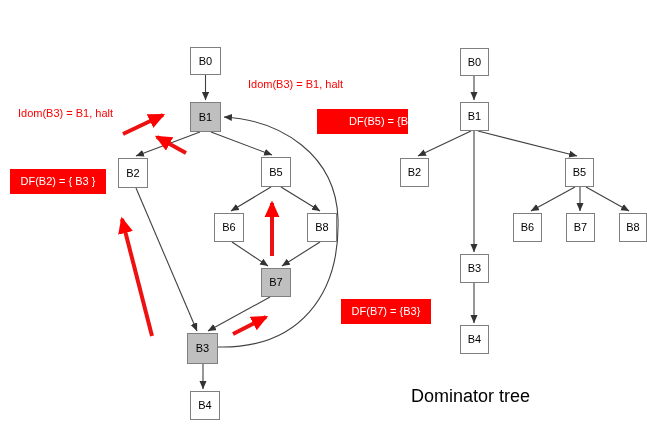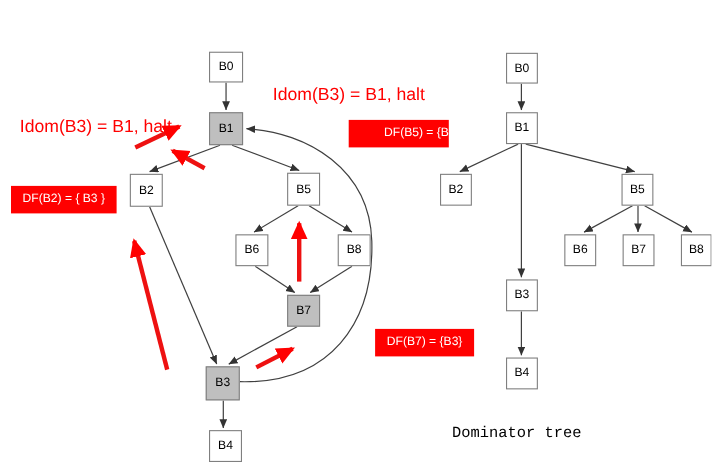--- a/index.html
+++ b/index.html
@@ -53,29 +53,29 @@
     justify-content: center;
     font-family: "Liberation Sans", sans-serif;
     font-size: 11px;
     white-space: nowrap;
     line-height: 1;
   }
   .redtext {
     position: absolute;
     color: #ff0000;
     font-family: "Liberation Sans", sans-serif;
-    font-size: 16px;
+    font-size: 11px;
     white-space: nowrap;
     line-height: 1;
   }
   .caption {
     position: absolute;
     color: #000000;
-    font-family: Liberation Mono, monospace;
-    font-size: 14px;
+    font-family: Liberation Sans, sans-serif;
+    font-size: 18px;
     white-space: nowrap;
     line-height: 1;
   }
 </style>
 </head>
 <body>
 
 <div id="canvas">
 
   <svg class="layer">

